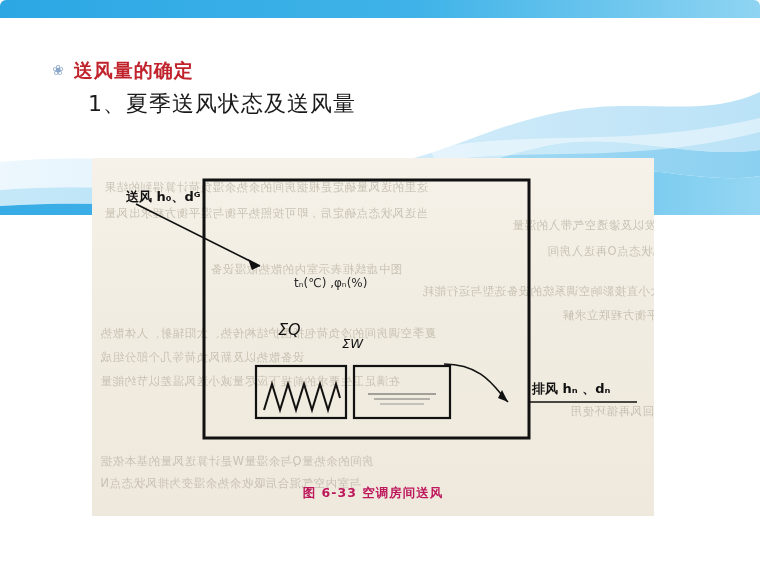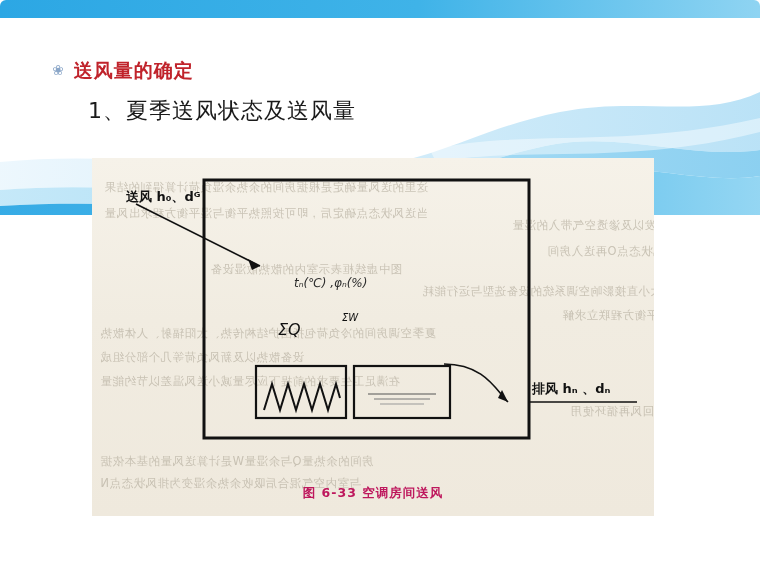--- a/index.html
+++ b/index.html
@@ -49,21 +49,21 @@
     letter-spacing: 1px;
     white-space: nowrap;
   }
   .bullet-mark {
     color: #8aa6c8;
     font-size: 14px;
     margin-right: 9px;
     vertical-align: 2px;
   }
   .title-line2 {
-    margin-top: 12px;
+    margin-top: 5px;
     margin-left: 36px;
     font-family: "DejaVu Sans", sans-serif;
     font-size: 22px;
     color: #1a1a1a;
     letter-spacing: 1px;
     white-space: nowrap;
   }
   
   .figure {
     position: absolute;
@@ -123,23 +123,23 @@
     letter-spacing: 1px;
   }
   .lbl {
     position: absolute;
     font-family: "DejaVu Sans", sans-serif;
     color: #111111;
     white-space: nowrap;
   }
   .lbl-supply { left: 18px;  top: 30px;  font-size: 13px; font-weight: bold; margin-left: 16px; }
   .lbl-exhaust{ left: 440px; top: 222px; font-size: 13px; font-weight: bold; }
-  .lbl-state  { left: 202px; top: 118px; font-size: 12px; font-style: italic; color:#2b2b2b;}
+  .lbl-state  { left: 202px; top: 118px; font-size: 12px; color:#2b2b2b;}
   .lbl-q      { left: 144px; top: 162px; font-size: 16px; font-style: italic; margin-left: 42px; }
-  .lbl-w      { left: 250px; top: 154px; font-size: 10px; font-style: italic; }
+  .lbl-w      { left: 250px; top: 178px; font-size: 13px; font-style: italic; }
 </style>
 </head>
 <body>
 
 <div class="slide">
 
   <div class="band-wrap">
     <svg class="band-svg" width="760" height="215" viewBox="0 0 760 215" xmlns="http://www.w3.org/2000/svg">
       <defs>
         <linearGradient id="g1" x1="0" y1="0" x2="1" y2="0">

